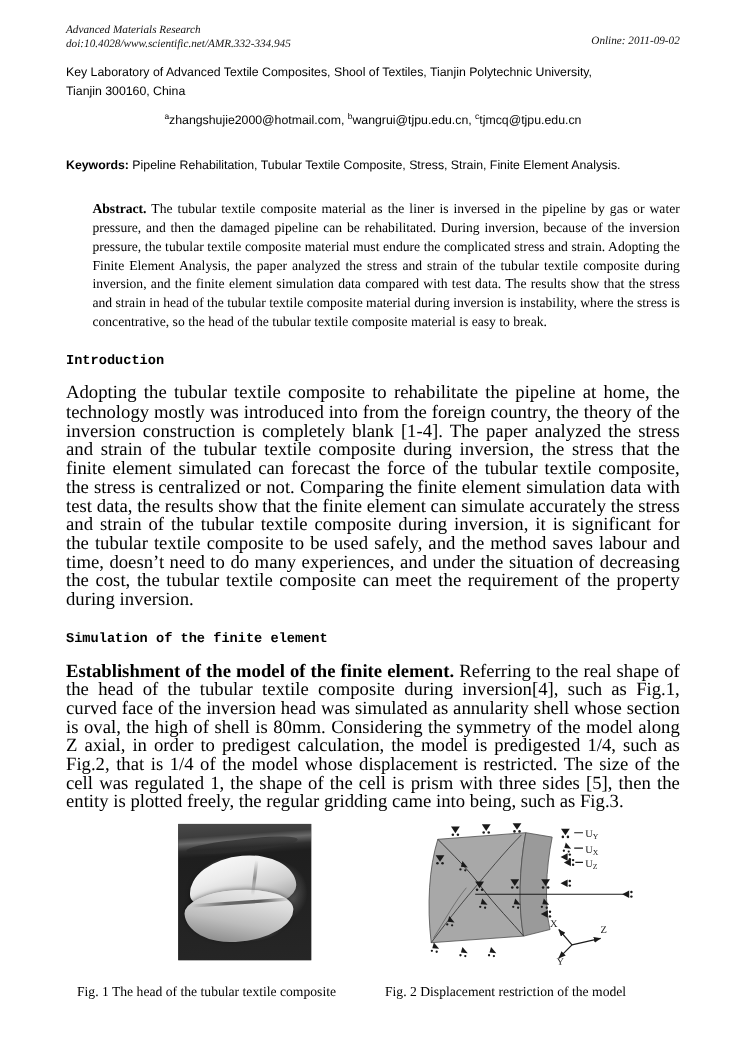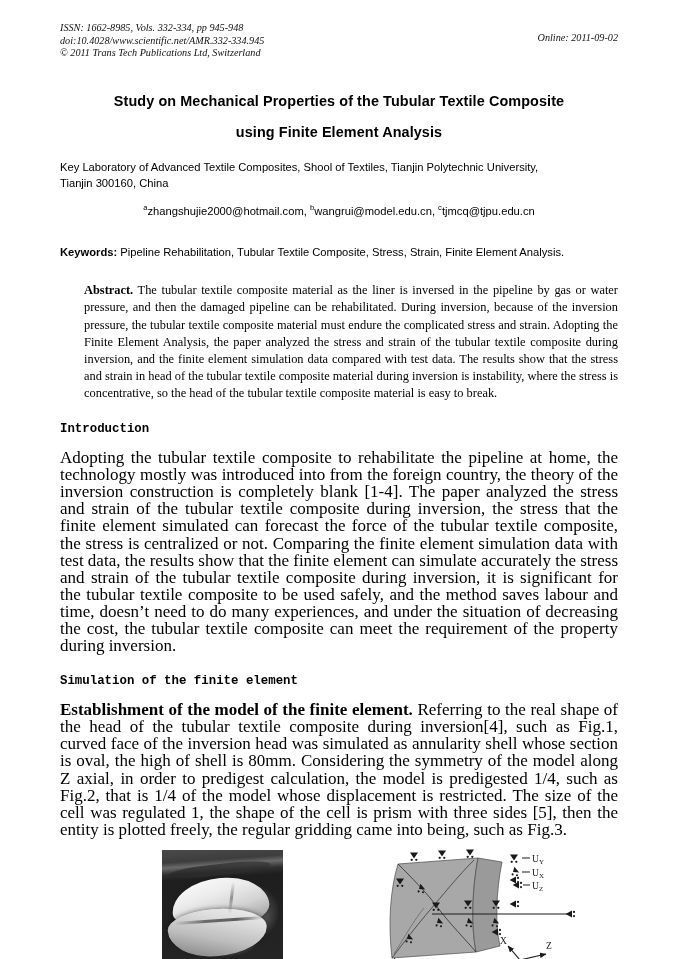--- a/index.html
+++ b/index.html
@@ -213,39 +213,34 @@
   .cap1 { position: absolute; left: 10px; top: 0; }
   .cap2 { position: absolute; left: 290px; top: 0; }
 </style>
 </head>
 <body>
 
 <div id="page">
   <div class="content">
 
     <div class="masthead">
-      <div class="masthead-line">ISSN: 1662-8985, Vols. 332-334, pp 945-948</div>
+      <div class="masthead-line">Advanced Materials Research</div>
       <div class="masthead-line">doi:10.4028/www.scientific.net/AMR.332-334.945</div>
-      <div class="masthead-line">© 2011 Trans Tech Publications Ltd, Switzerland</div>
       <div class="masthead-right">Online: 2011-09-02</div>
     </div>
 
-    <div class="title">
-      <div>Study on Mechanical Properties of the Tubular Textile Composite</div>
-      <div>using Finite Element Analysis</div>
-    </div>
 
 
     <div class="affiliation">
       <div>Key Laboratory of Advanced Textile Composites, Shool of Textiles, Tianjin Polytechnic University,</div>
       <div>Tianjin 300160, China</div>
     </div>
 
     <div class="emails">
-      <sup>a</sup><span>zhangshujie2000@hotmail.com, </span><sup>b</sup><span>wangrui@model.edu.cn, </span><sup>c</sup><span>tjmcq@tjpu.edu.cn</span>
+      <sup>a</sup><span>zhangshujie2000@hotmail.com, </span><sup>b</sup><span>wangrui@tjpu.edu.cn, </span><sup>c</sup><span>tjmcq@tjpu.edu.cn</span>
     </div>
 
     <div class="keywords">
       <b>Keywords:</b><span> Pipeline Rehabilitation, Tubular Textile Composite, Stress, Strain, Finite Element Analysis.</span>
     </div>
 
     <div class="abstract">
       <b>Abstract.</b><span> The tubular textile composite material as the liner is inversed in the pipeline by gas or water pressure, and then the damaged pipeline can be rehabilitated. During inversion, because of the inversion pressure, the tubular textile composite material must endure the complicated stress and strain. Adopting the Finite Element Analysis, the paper analyzed the stress and strain of the tubular textile composite during inversion, and the finite element simulation data compared with test data. The results show that the stress and strain in head of the tubular textile composite material during inversion is instability, where the stress is concentrative, so the head of the tubular textile composite material is easy to break.</span>
     </div>
 

